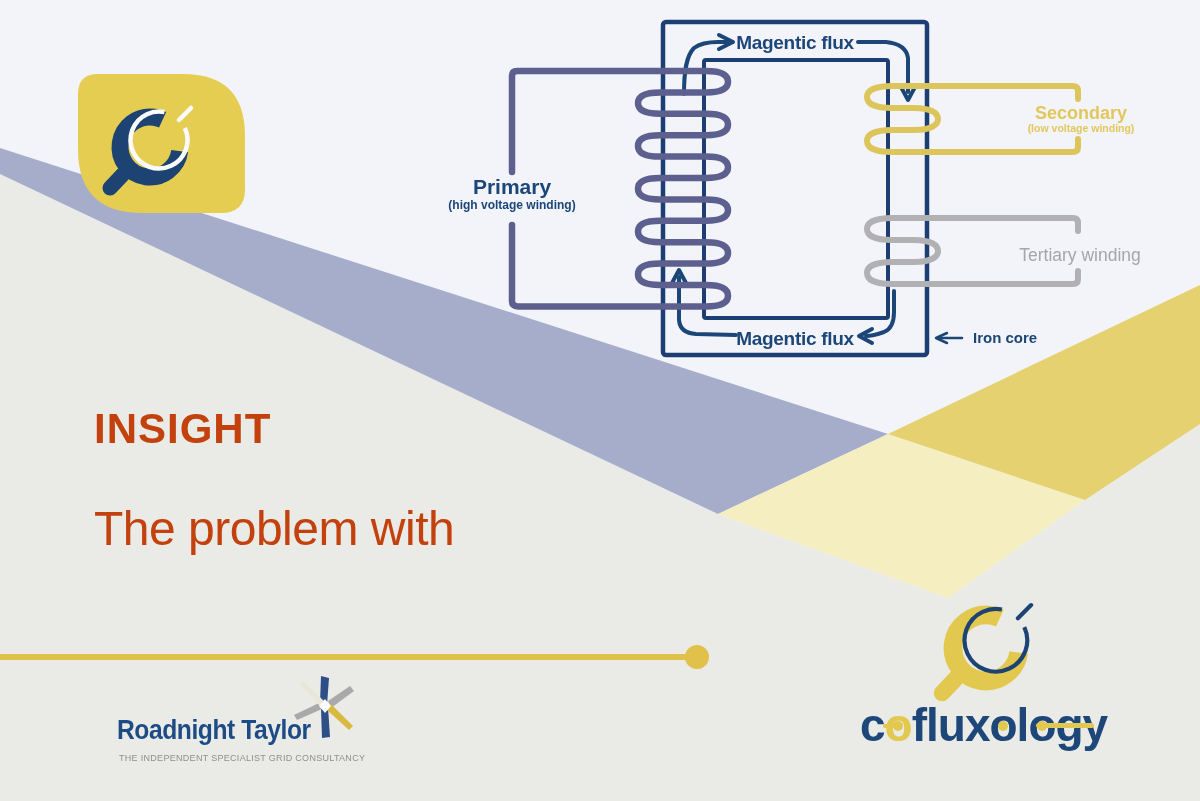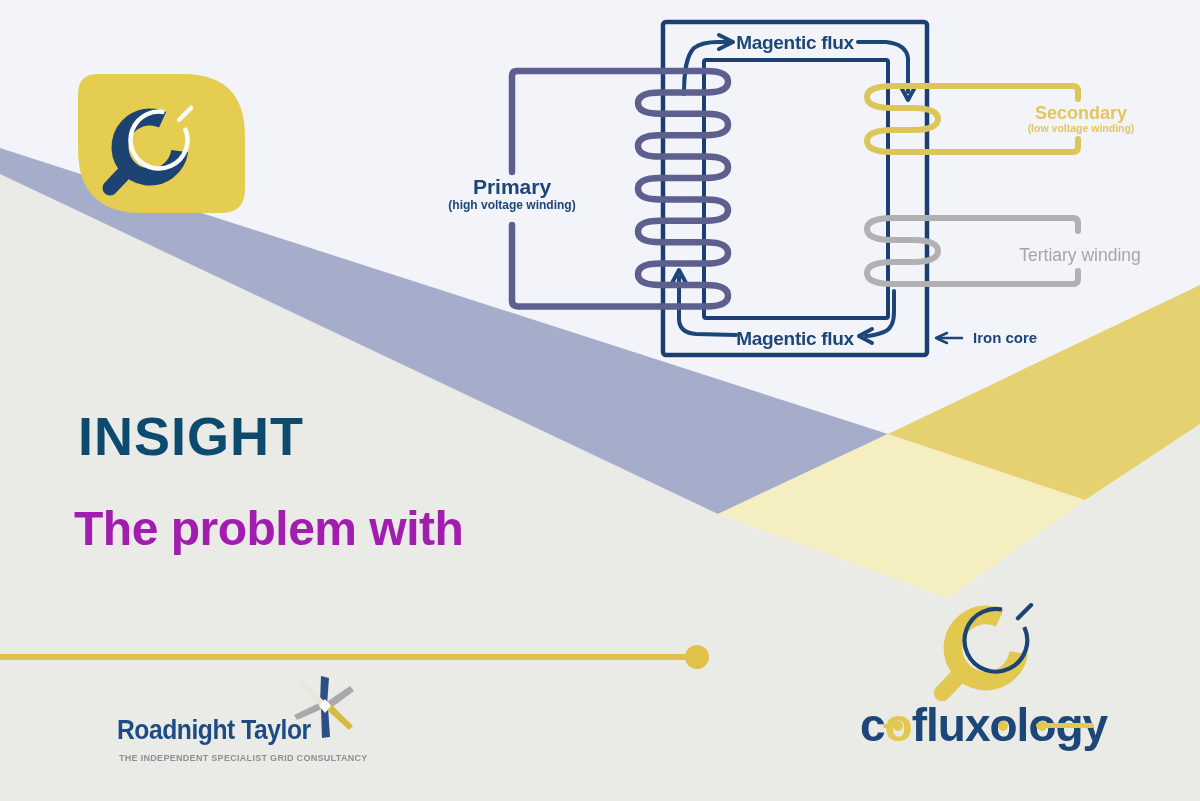--- a/index.html
+++ b/index.html
@@ -4,35 +4,35 @@
 <style>
   html,body { margin:0; padding:0; }
   .stage {
     position:relative; width:1200px; height:801px; overflow:hidden;
     background:#f2f4f9; font-family:"Liberation Sans", sans-serif;
   }
   .stage svg.layer { position:absolute; left:0; top:0; }
   .abs { position:absolute; }
 
   .kicker {
-    left:78px; top:405px; font-size:54px; font-weight:700;
-    letter-spacing:1px; color:#0c4a6e;
+    left:94px; top:405px; font-size:42px; font-weight:700;
+    letter-spacing:1px; color:#c2410c;
   }
   .title {
-    left:74px; top:499px; font-size:48px; font-weight:700;
-    line-height:59px; color:#a21caf; letter-spacing:-0.5px;
+    left:94px; top:499px; font-size:48px; font-weight:400;
+    line-height:59px; color:#c2410c; letter-spacing:-0.5px;
   }
 
   .rt-name {
     left:117px; top:714px; font-size:28px; font-weight:700; color:#1d4b86;
     letter-spacing:-0.5px; transform:scaleX(0.88); transform-origin:left top;
     white-space:nowrap;
   }
   .rt-tagline {
-    left:119px; top:753px; font-size:9px; font-weight:700; color:#8f8f8f;
+    left:119px; top:753px; font-size:9px; font-weight:400; color:#8f8f8f;
     letter-spacing:0.3px; white-space:nowrap;
   }
 
   .wordmark {
     left:860px; top:702px; font-size:46px; font-weight:700; line-height:46px;
     color:#1d4679; letter-spacing:-1px; white-space:nowrap;
   }
   .wordmark span { position:relative; display:inline-block; }
   .wm-yellow { color:#e3c84f; }
   .o-node::after {

